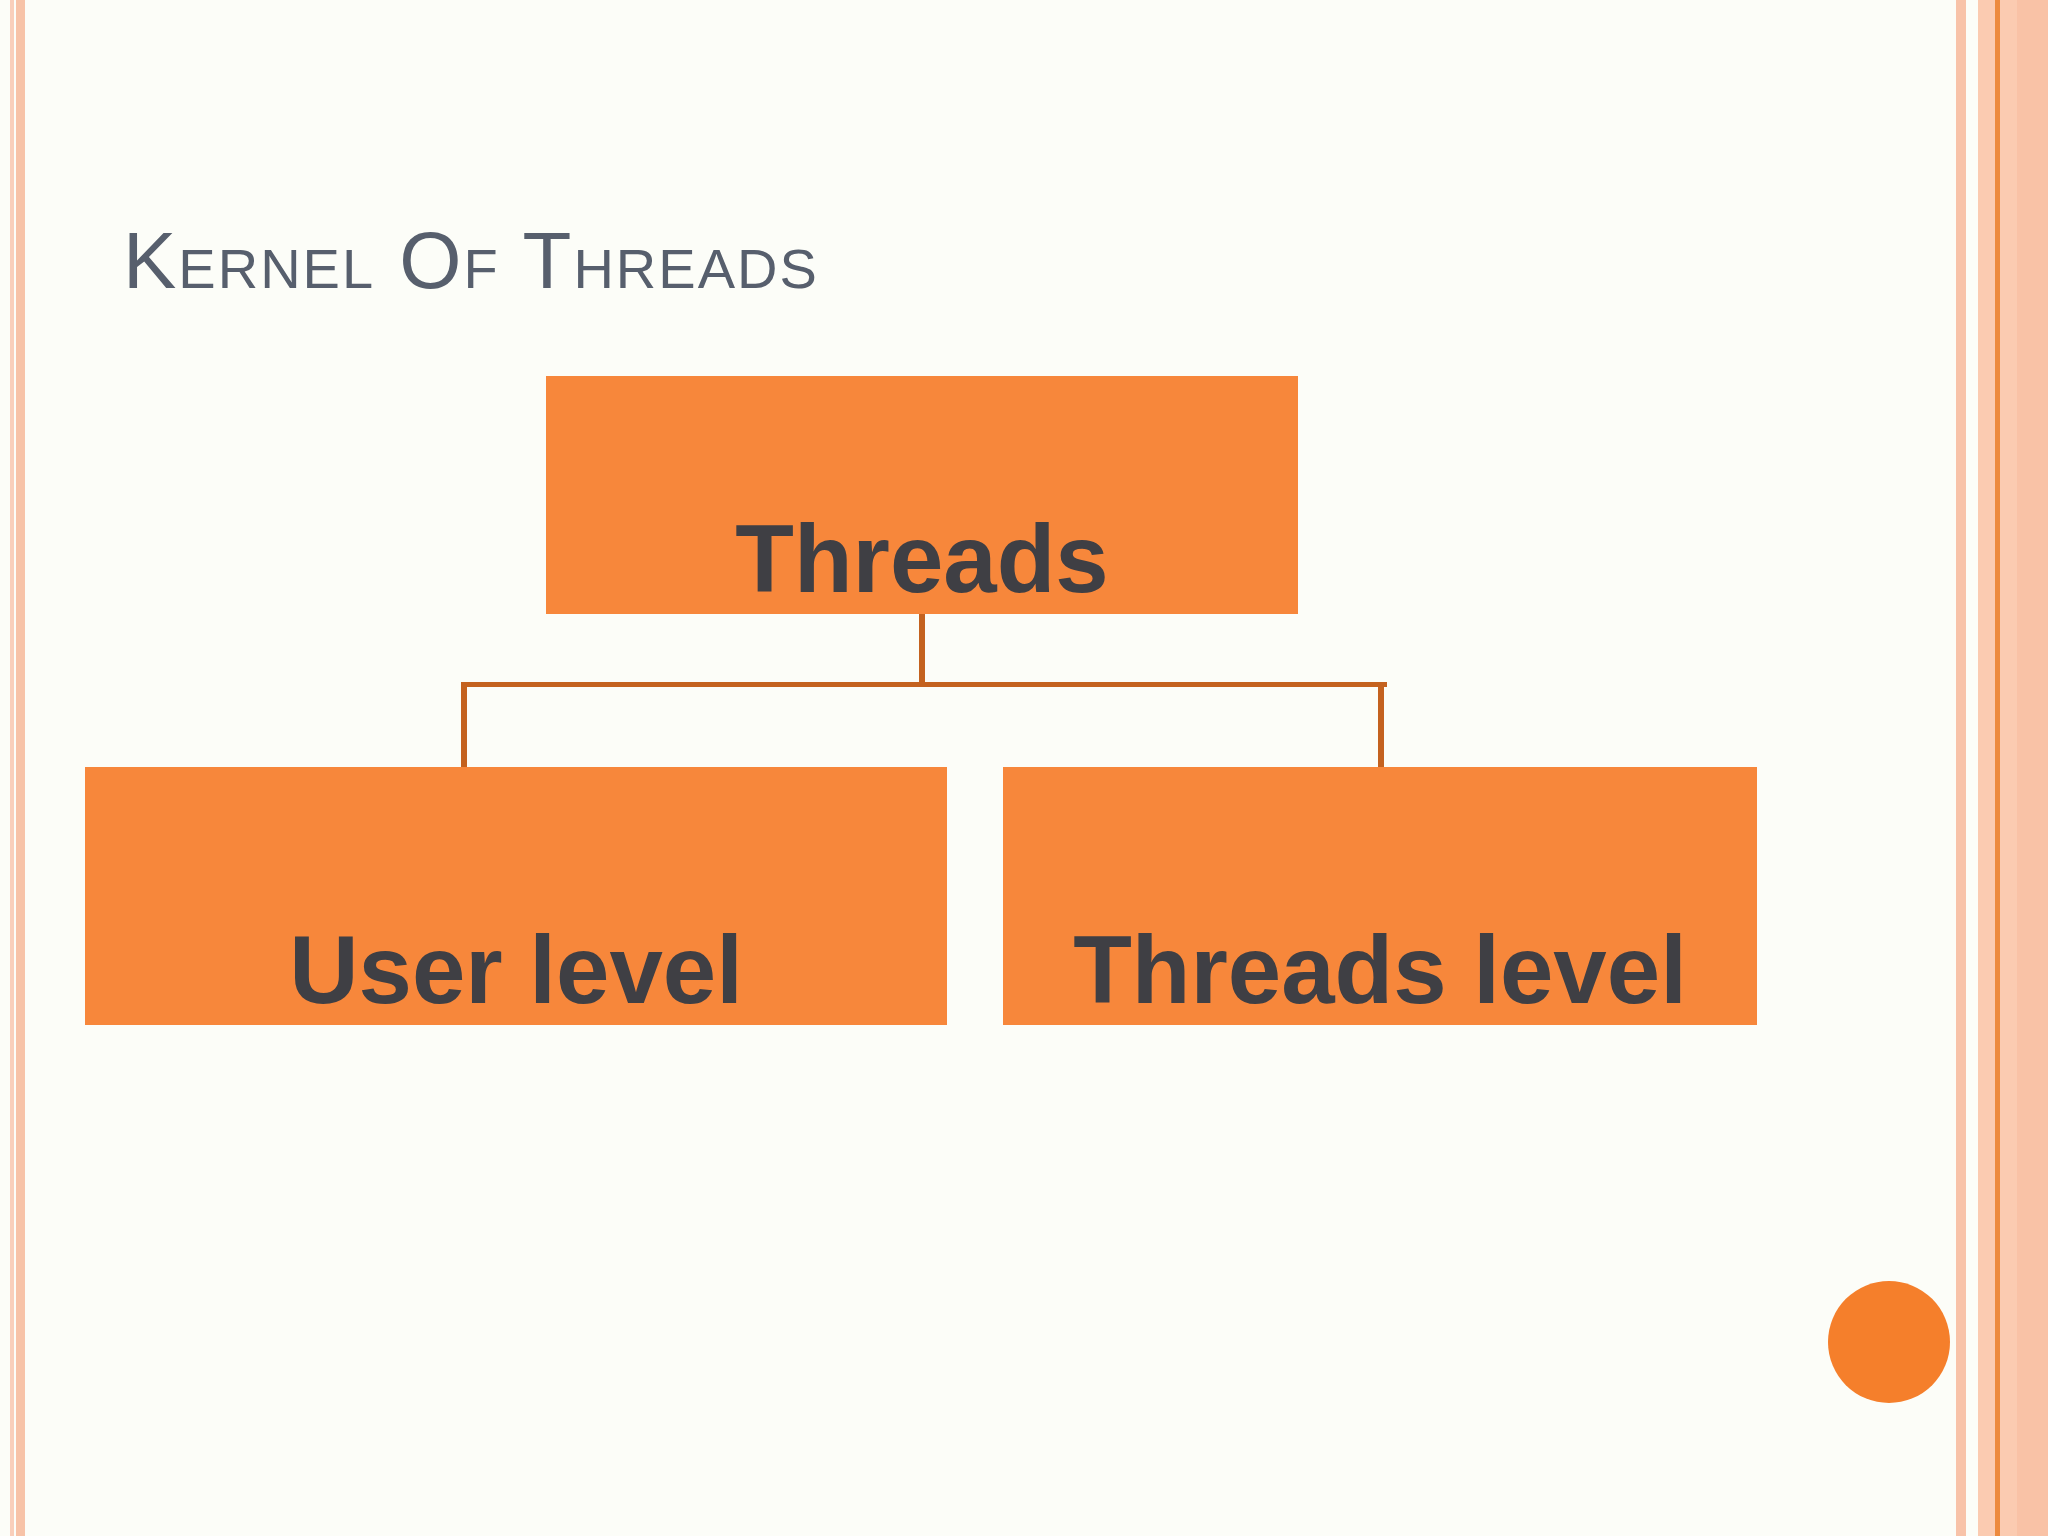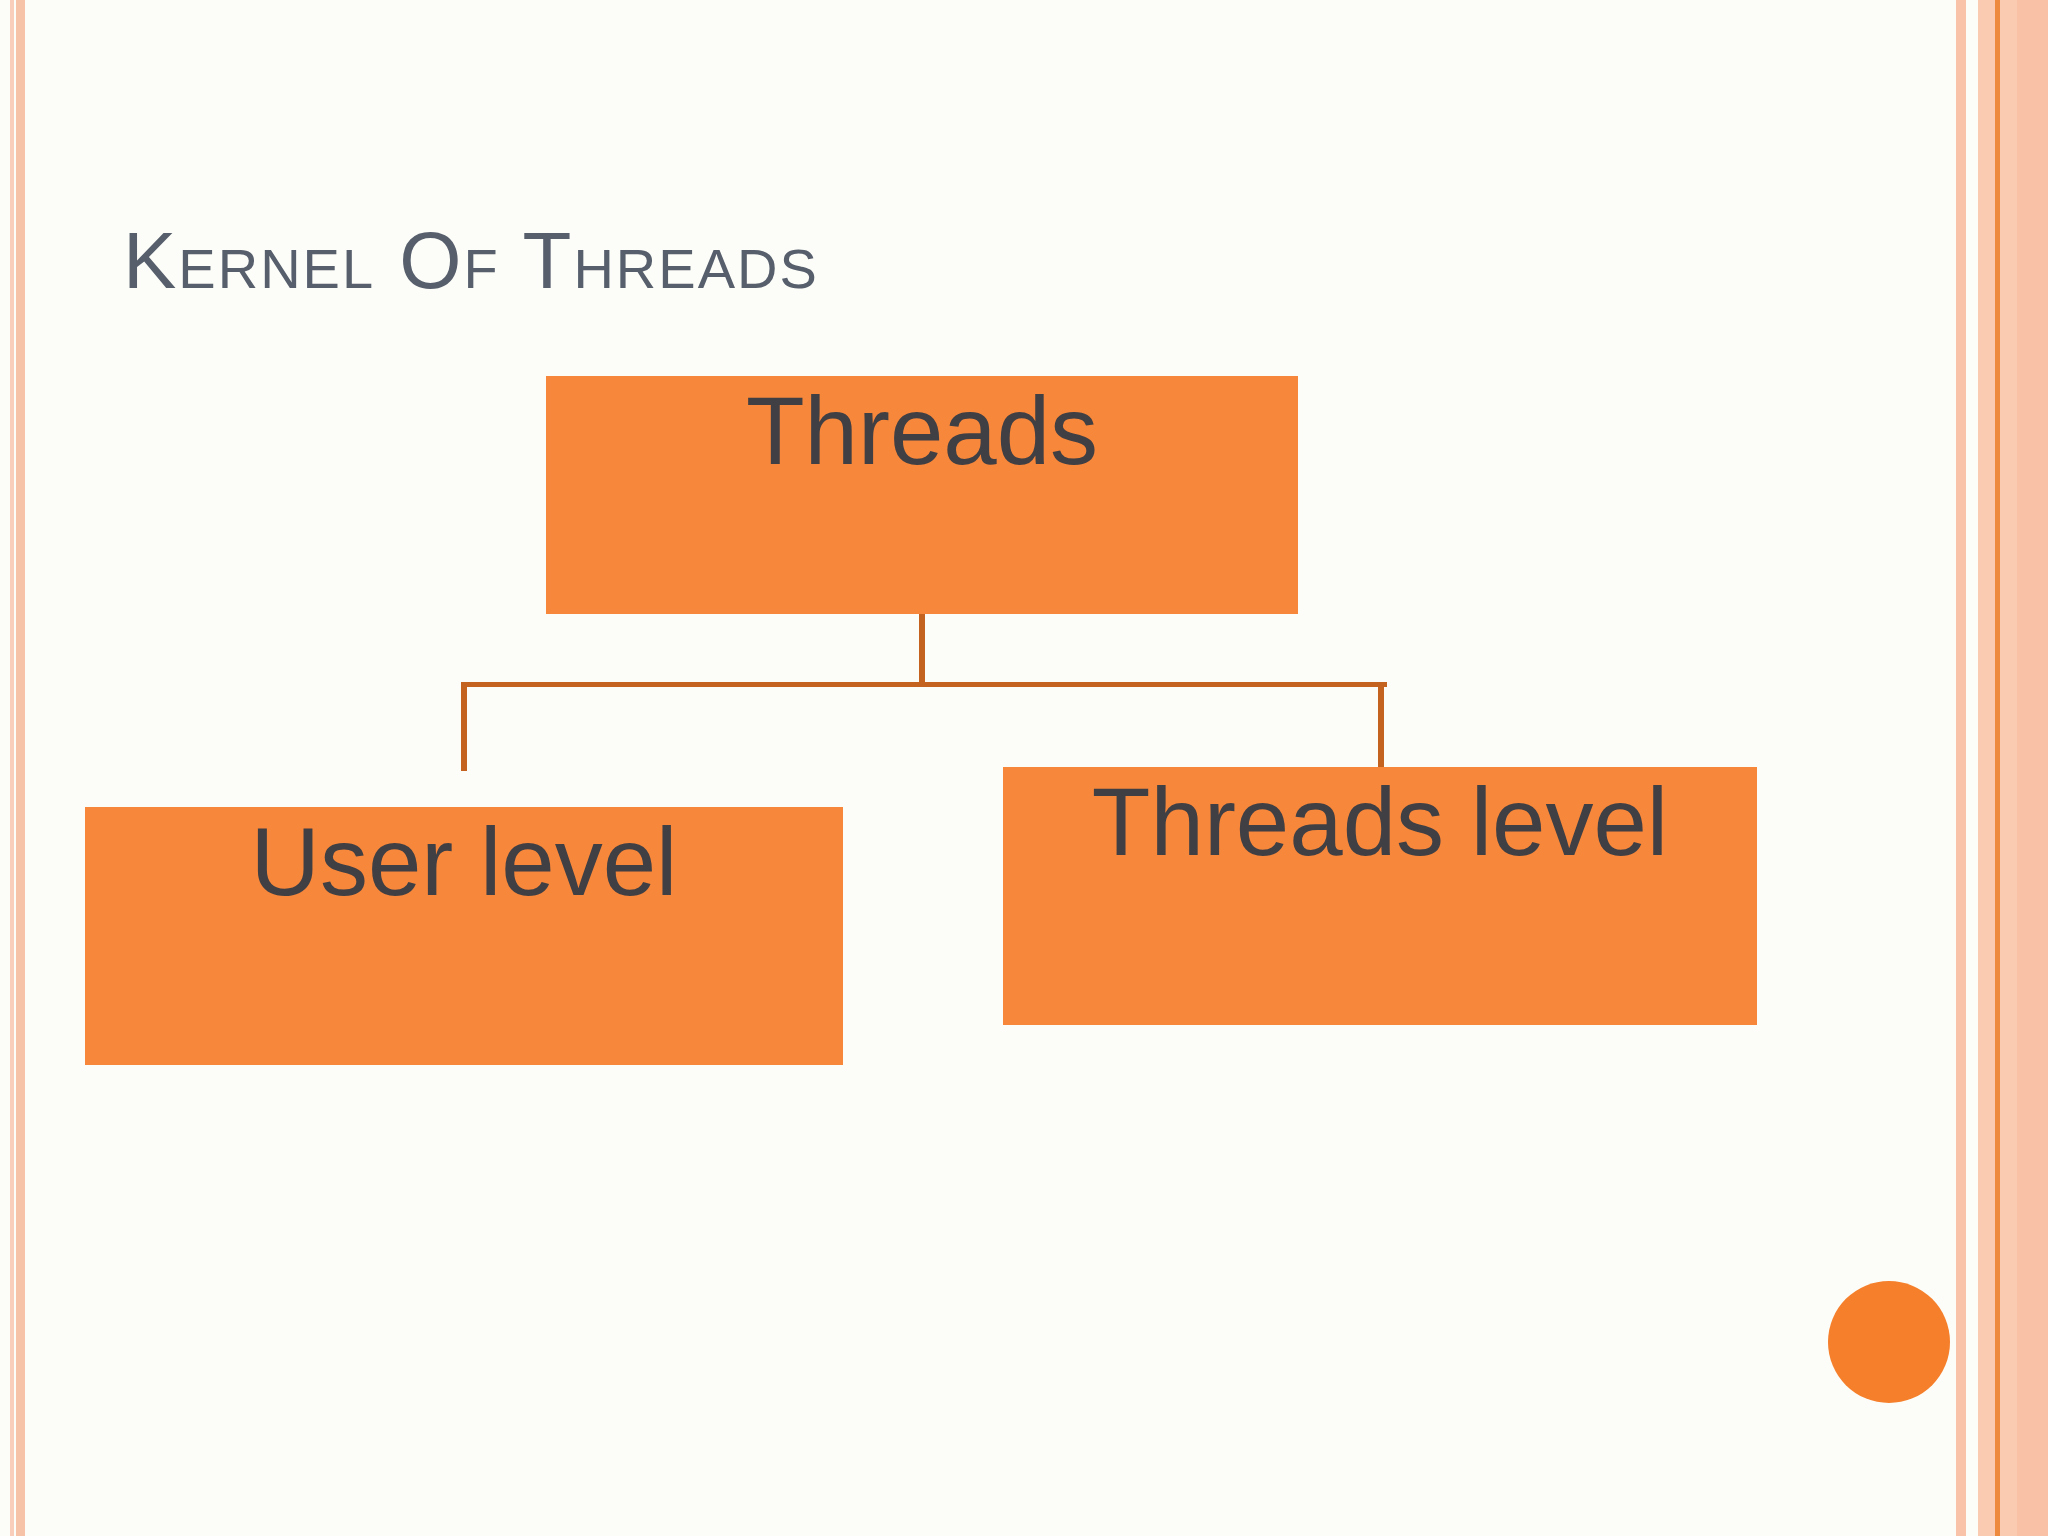--- a/index.html
+++ b/index.html
@@ -29,26 +29,27 @@
     font-variant: small-caps;
     letter-spacing: 2px;
     color: #575F6D;
     white-space: nowrap;
   }
 
   
   .node {
     background: #F7873B;
     color: #3F3F44;
-    display: flex; align-items: flex-start; justify-content: center;
+    display: flex; align-items: flex-end; justify-content: center;
     font-size: 96px;
     white-space: nowrap;
+    font-weight: bold;
   }
   .node-root   { left: 546px;  top: 376px; width: 752px; height: 238px; }
-  .node-left   { left: 85px;   top: 767px; width: 758px; height: 258px; margin-top: 40px; }
+  .node-left   { left: 85px;   top: 767px; width: 862px; height: 258px; }
   .node-right  { left: 1003px; top: 767px; width: 754px; height: 258px; }
 
   
   .conn { background: #C4621F; }
   .conn-stub       { left: 919px;  top: 614px; width: 6px;   height: 72px; }
   .conn-horizontal { left: 461px;  top: 682px; width: 926px; height: 5px;  }
   .conn-drop-left  { left: 461px;  top: 682px; width: 6px;   height: 89px; }
   .conn-drop-right { left: 1378px; top: 682px; width: 6px;   height: 89px; }
 
   

